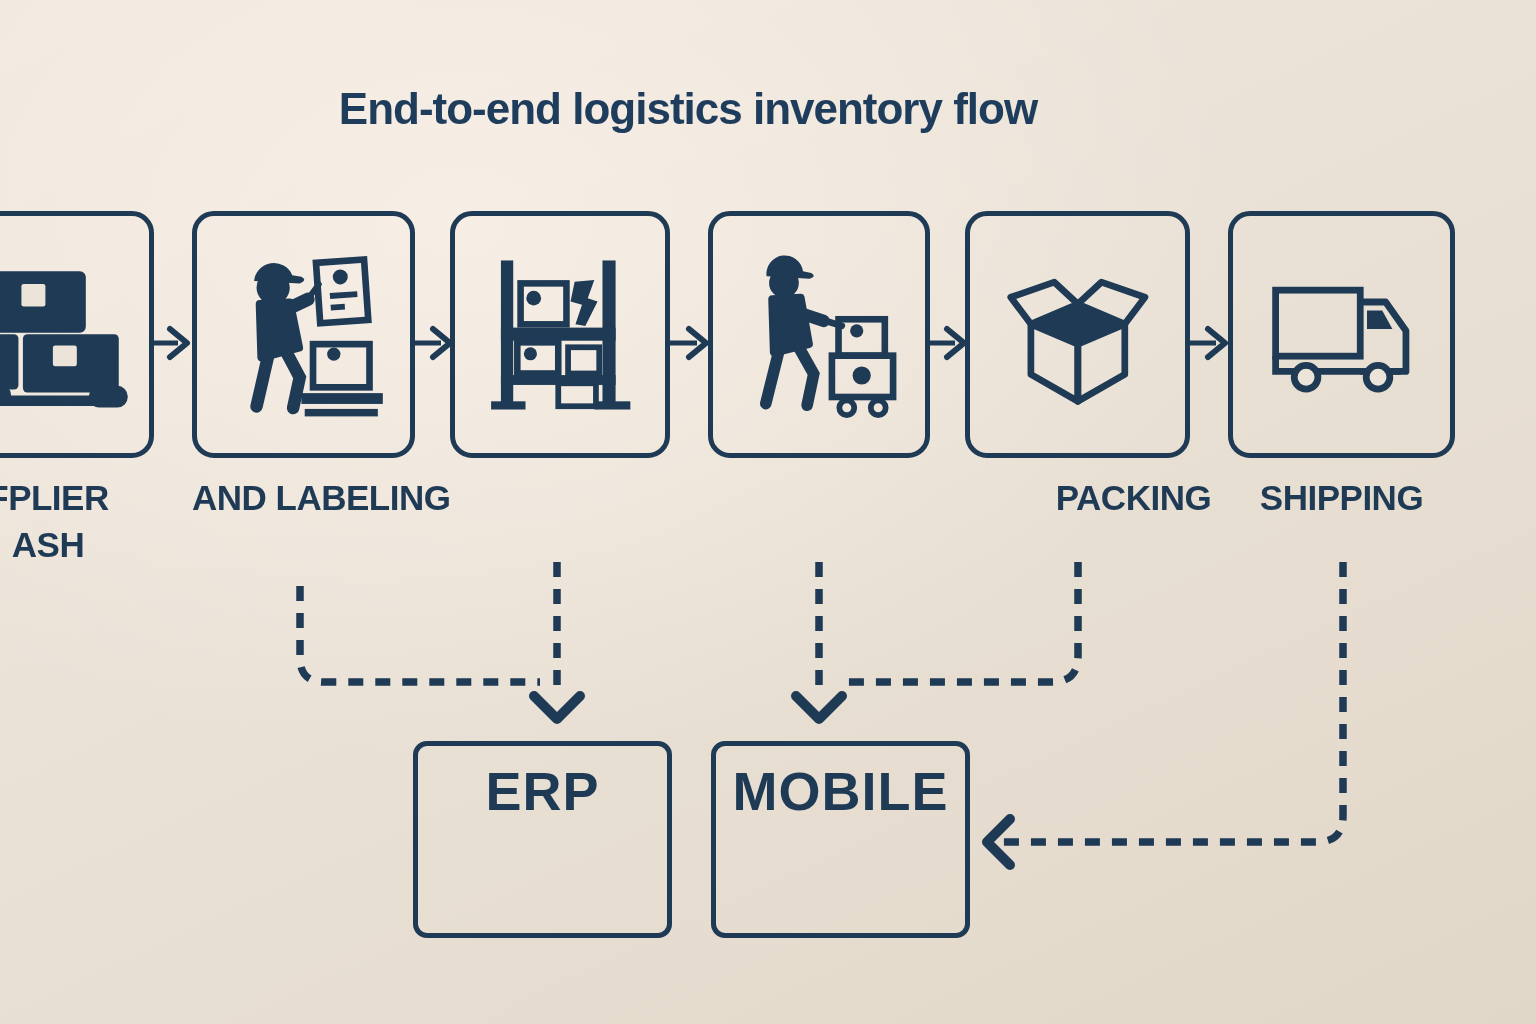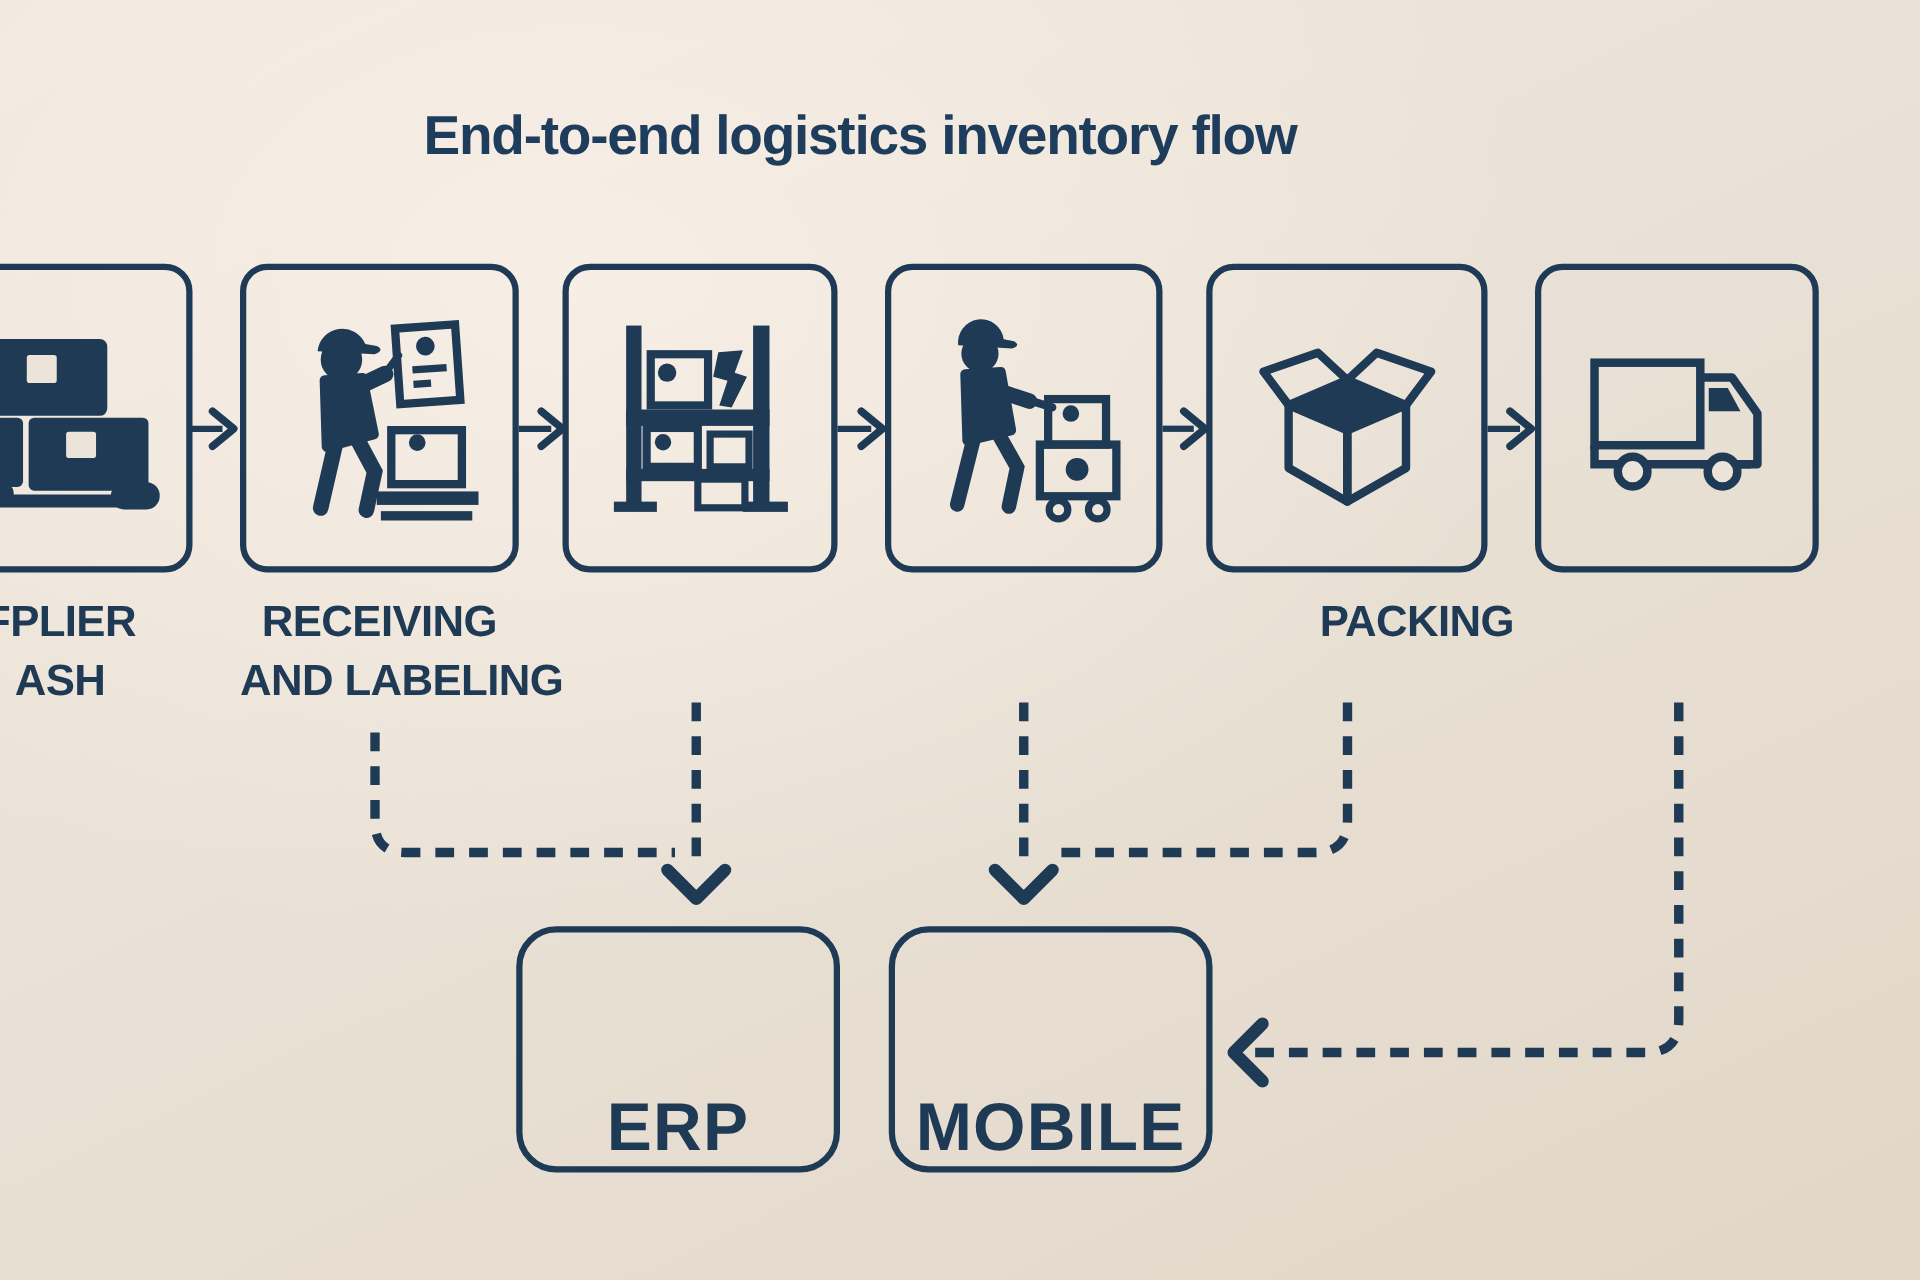--- a/index.html
+++ b/index.html
@@ -25,22 +25,22 @@
     display:flex;align-items:center;justify-content:center;
   }
   .step-box svg{width:78%;height:82%;}
   .step-label{
     position:absolute;top:474px;text-align:center;
     font-size:35px;font-weight:700;line-height:47px;letter-spacing:-0.5px;
     color:#1e3a55;white-space:nowrap;
   }
   .sys-box{
     position:absolute;top:741px;height:197px;width:259px;box-sizing:border-box;
-    border:5px solid #1e3a55;border-radius:32px;
-    display:flex;align-items:flex-end;justify-content:center;
+    border:5px solid #1e3a55;border-radius:14px;
+    display:flex;align-items:flex-start;justify-content:center;
   }
   .sys-label{
     font-size:54px;font-weight:700;letter-spacing:1px;color:#1e3a55;margin-top:14px;
   }
   #overlay{position:absolute;left:0;top:0;pointer-events:none;}
 </style>
 </head>
 <body>
 
 <div id="stage">
@@ -138,26 +138,28 @@
       <circle cx="58" cy="151" r="14" fill="#ece4d9" stroke="#1e3a55" stroke-width="8"></circle>
       <circle cx="143" cy="151" r="14" fill="#ece4d9" stroke="#1e3a55" stroke-width="8"></circle>
     </svg>
   </div>
 
   <div class="step-label" style="left:-55px;width:206px;">
     <div>FPLIER</div>
     <div>ASH</div>
   </div>
   <div class="step-label" style="left:192px;width:223px;">
-    <div>RECEIVING</div>
     <div>AND LABELING</div>
   </div>
   <div class="step-label" style="left:1021px;width:225px;">
     <div>PACKING</div>
   </div>
+  <div class="step-label" style="left:1228px;width:227px;">
+    <div>SHIPPING</div>
+  </div>
 
   <div class="sys-box" style="left:413px;">
     <span class="sys-label">ERP</span>
   </div>
   <div class="sys-box" style="left:711px;">
     <span class="sys-label">MOBILE</span>
   </div>
 
   <svg id="overlay" width="1536" height="1024" viewBox="0 0 1536 1024">
     <g stroke="#1e3a55" fill="none">

